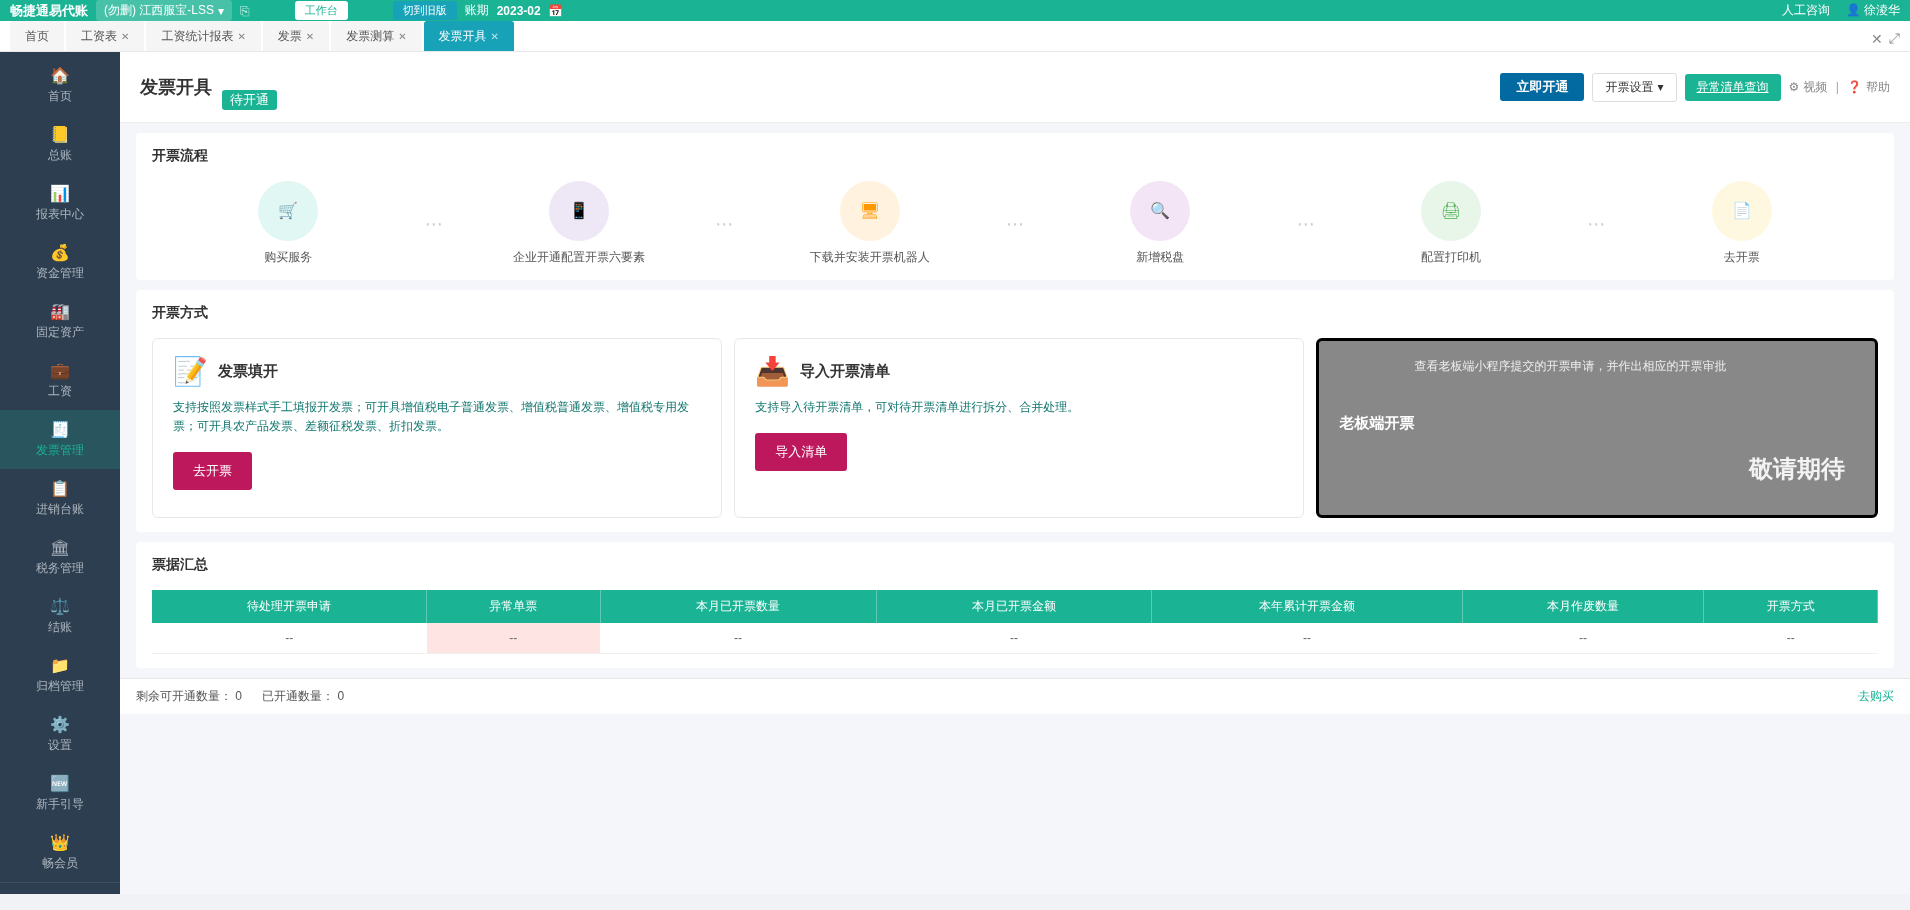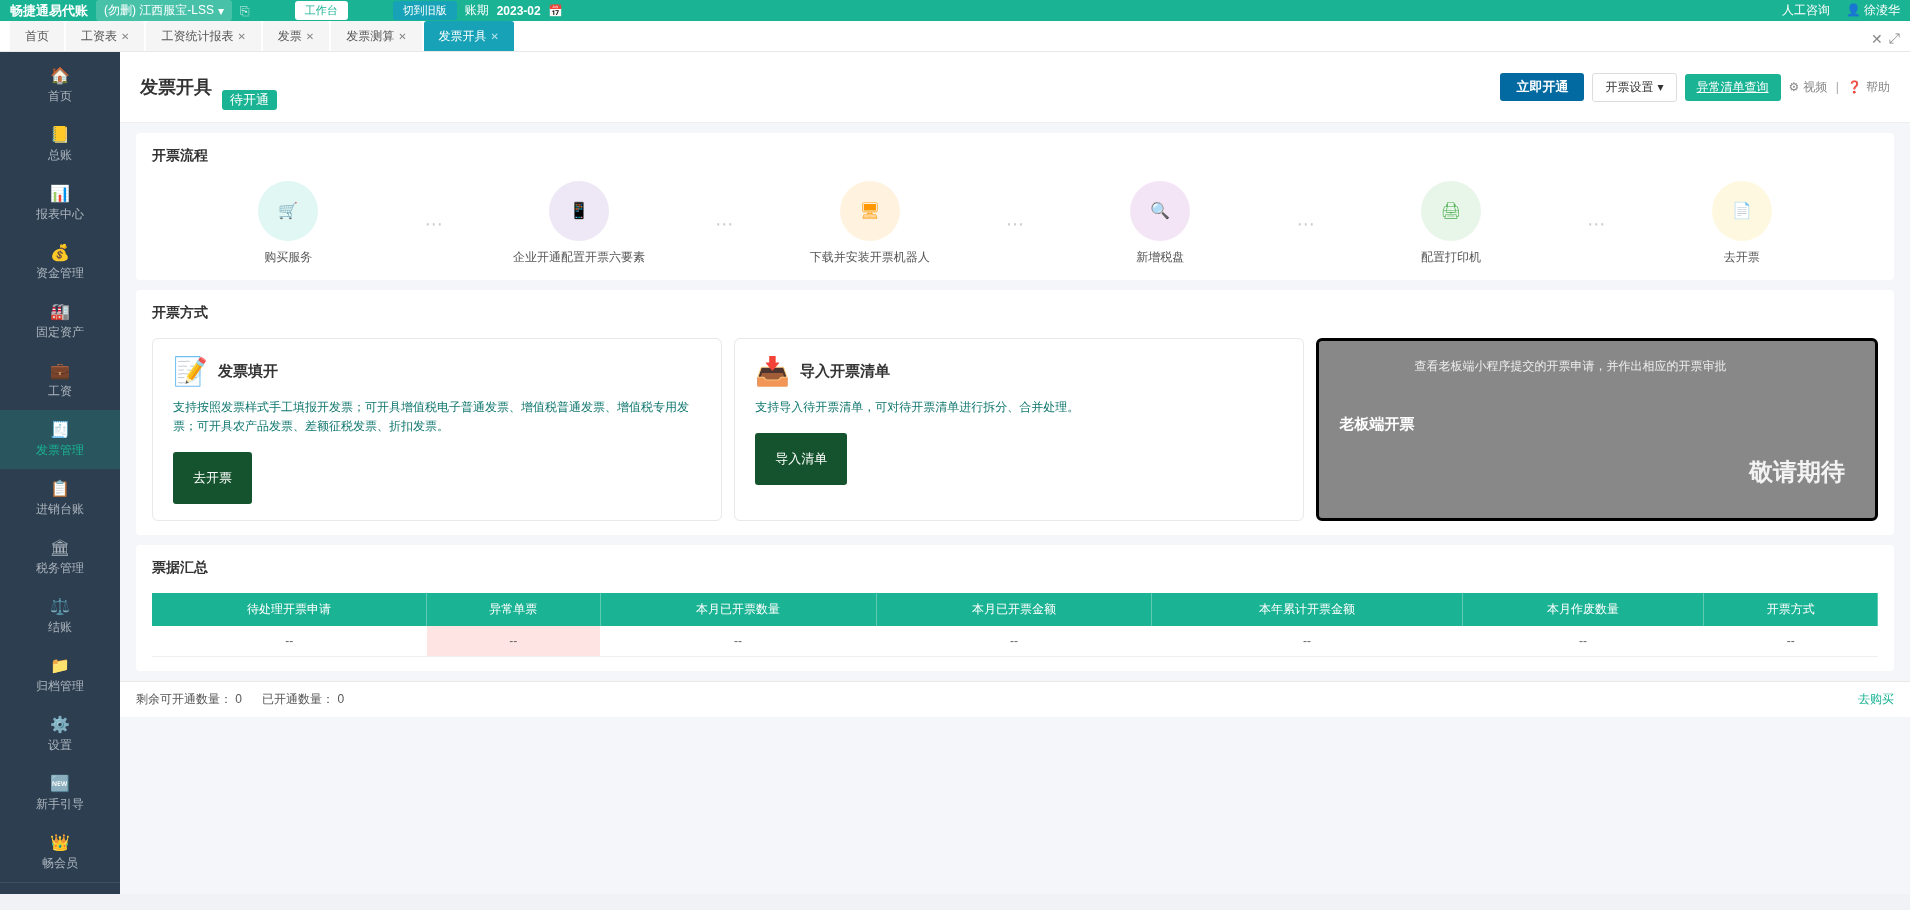--- a/index.html
+++ b/index.html
@@ -190,25 +190,25 @@
       border: 1px solid #e8e8e8;
       border-radius: 6px;
       padding: 16px 20px;
       background: #fff;
     }
     .method-card-header { display: flex; align-items: center; gap: 10px; margin-bottom: 10px; }
     .method-icon { font-size: 28px; }
     .method-title { font-size: 15px; font-weight: bold; color: #333; }
     .method-desc { font-size: 12px; color: #0f766e; line-height: 1.6; margin-bottom: 16px; }
     .method-btn {
-      background: #14532d;
+      background: #be185d;
       color: #fff;
       border: none;
       border-radius: 3px;
-      padding: 17px 20px;
+      padding: 10px 20px;
       font-size: 13px;
       cursor: pointer;
     }
     .method-card-gray {
       flex: 0 0 calc(33% - 8px);
       border: 3px solid #000000;
       border-radius: 6px;
       background: #888;
       color: #fff;
       position: relative;

